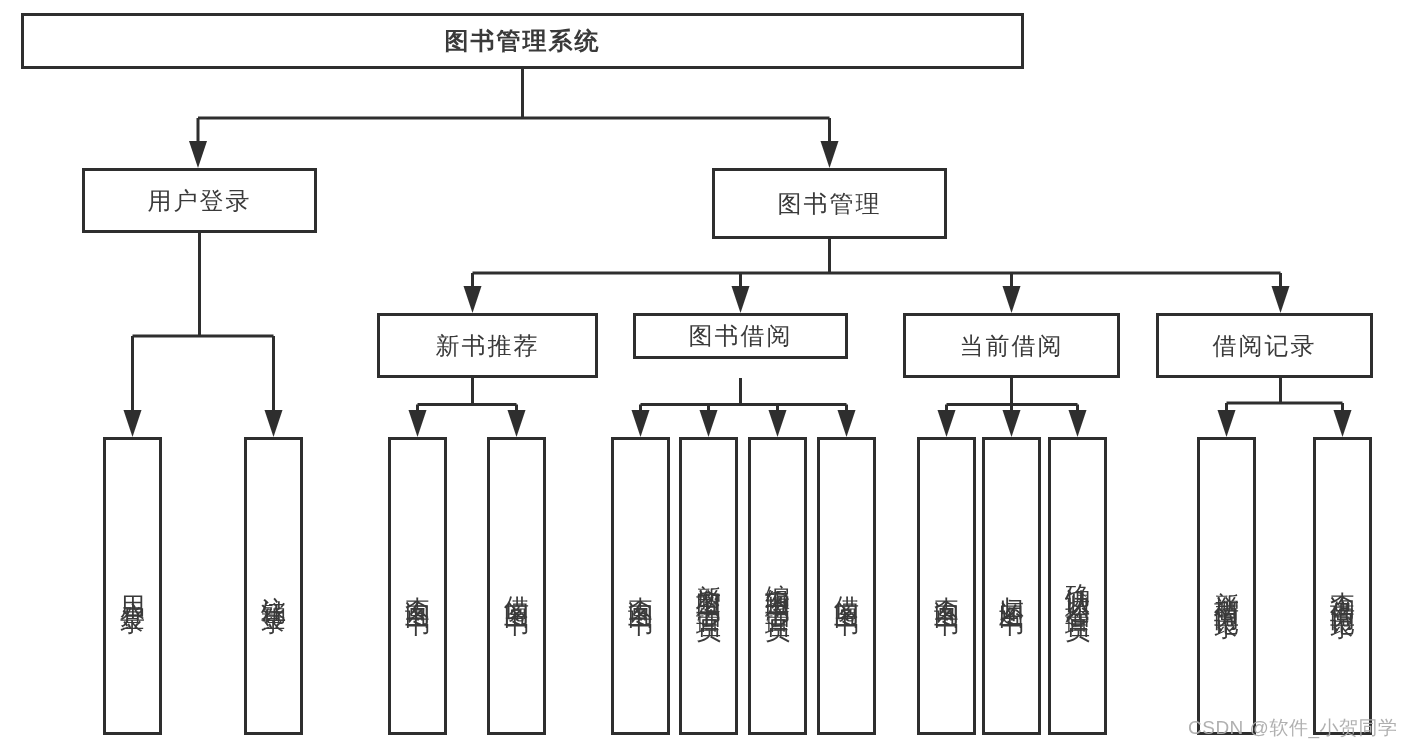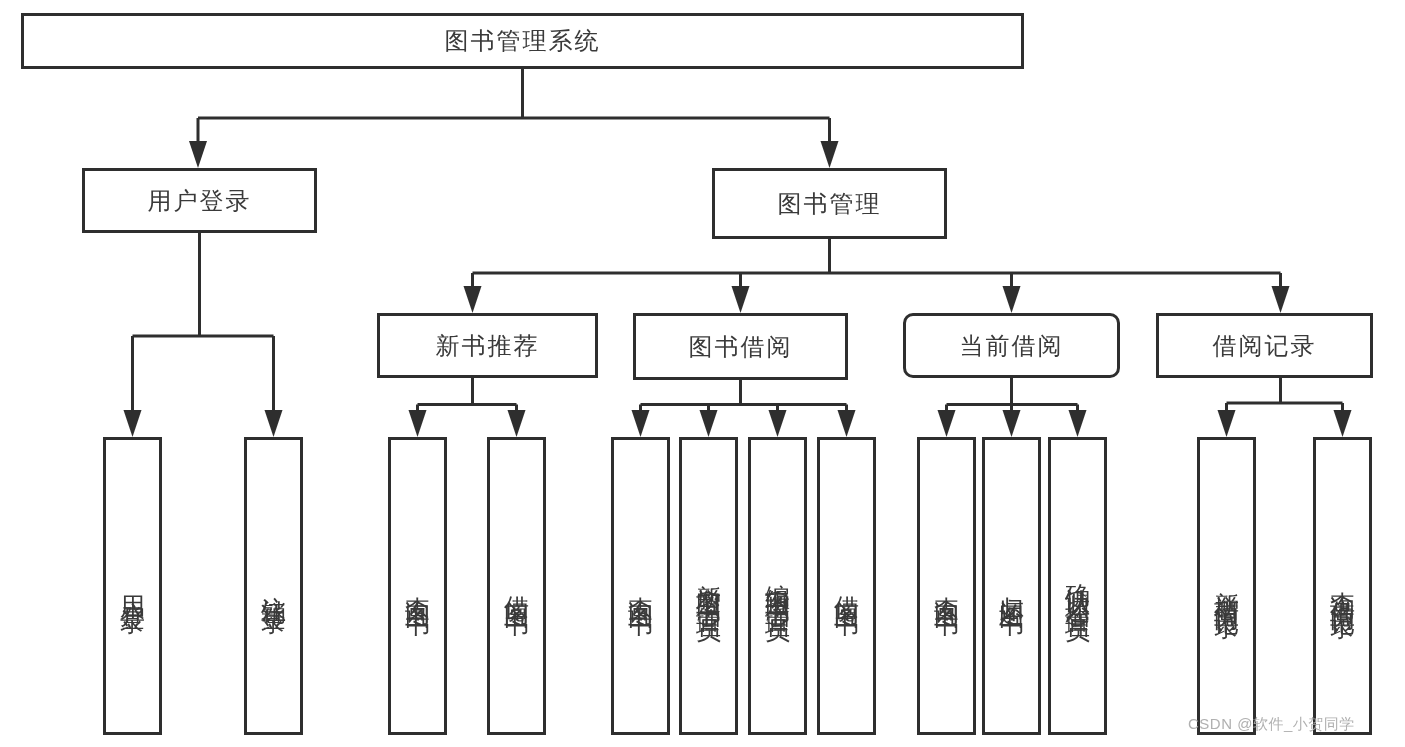--- a/index.html
+++ b/index.html
@@ -37,32 +37,32 @@
     display: flex;
     align-items: center;
     justify-content: center;
     writing-mode: vertical-rl;
     text-orientation: mixed;
     font-size: 25px;
     letter-spacing: 5px;
     line-height: 1;
     color: #3a3a3a;
   }
-  #root-node   { left: 21px;  top: 13px;  width: 1003px; height: 56px; }
+  #root-node   { left: 21px;  top: 13px;  width: 1003px; height: 56px; font-weight: bold; }
   #n-user      { left: 82px;  top: 168px; width: 235px;  height: 65px; }
   #n-mgmt      { left: 712px; top: 168px; width: 235px;  height: 71px; }
   #n-recommend { left: 362px; top: 313px; width: 221px;  height: 65px; margin-left: 15px; }
-  #n-borrow    { left: 633px; top: 313px; width: 215px;  height: 67px; }
-  #n-current   { left: 903px; top: 313px; width: 217px;  height: 65px; border-radius: 10px; }
+  #n-borrow    { left: 633px; top: 313px; width: 215px;  height: 46px; }
+  #n-current   { left: 903px; top: 313px; width: 217px;  height: 65px; }
   #n-records   { left: 1156px;top: 313px; width: 217px;  height: 65px; }
   #watermark {
     position: absolute;
     left: 1188px;
     top: 715px;
-    font-size: 15px;
+    font-size: 19px;
     letter-spacing: 0.5px;
     color: rgba(172,172,172,0.95);
     white-space: nowrap;
     z-index: 5;
   }
 </style>
 </head>
 <body>
 
 <div id="stage">

